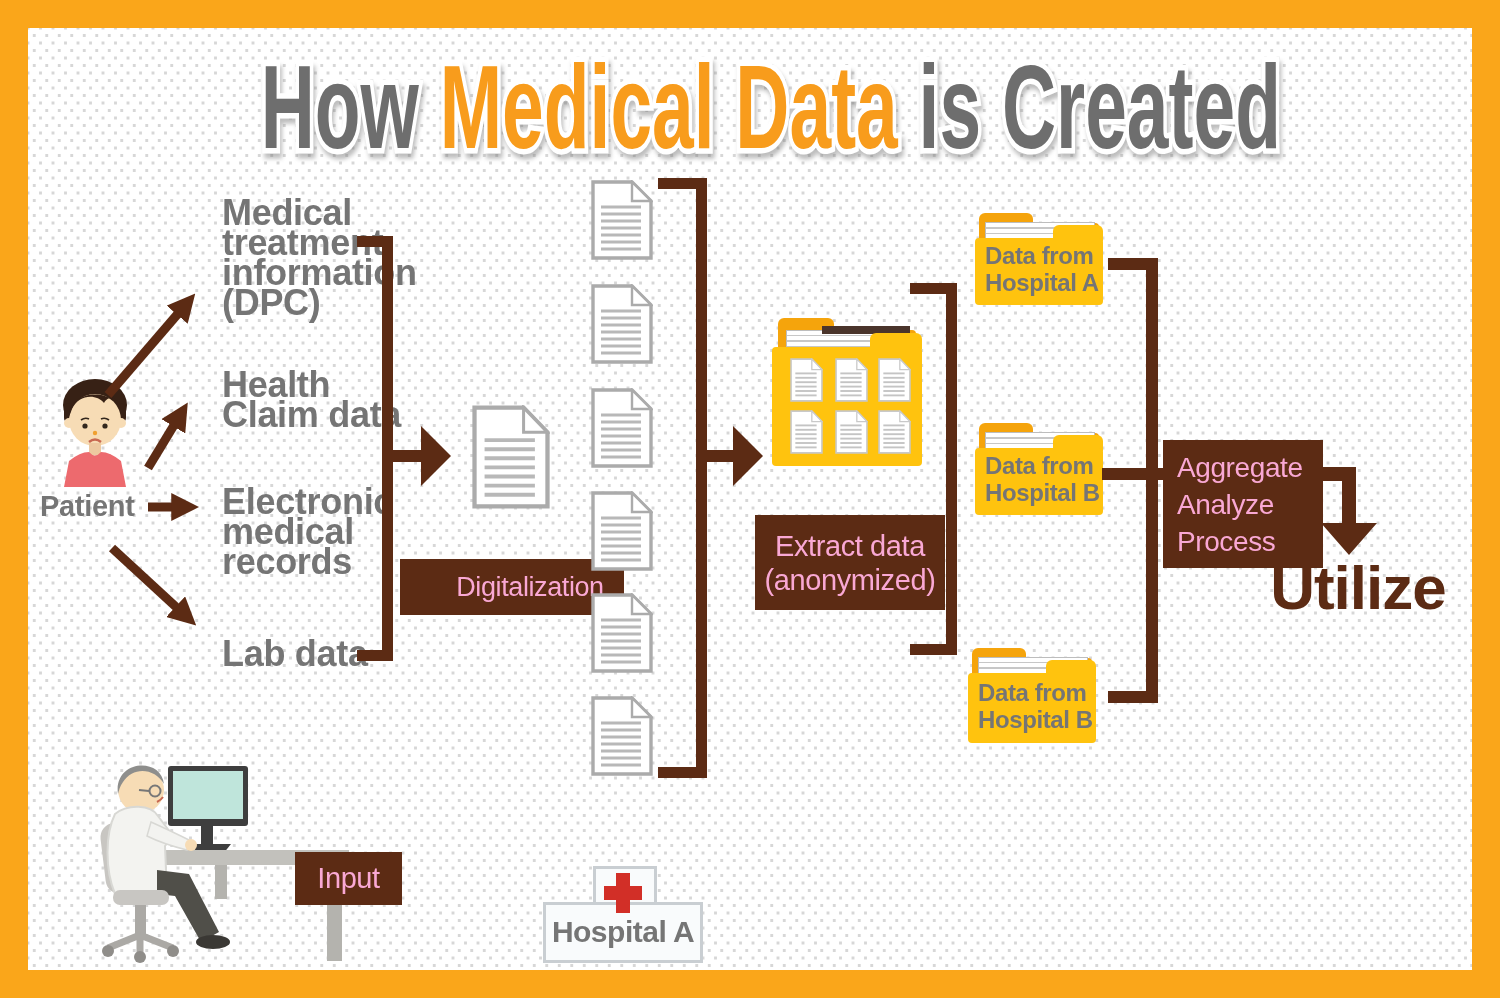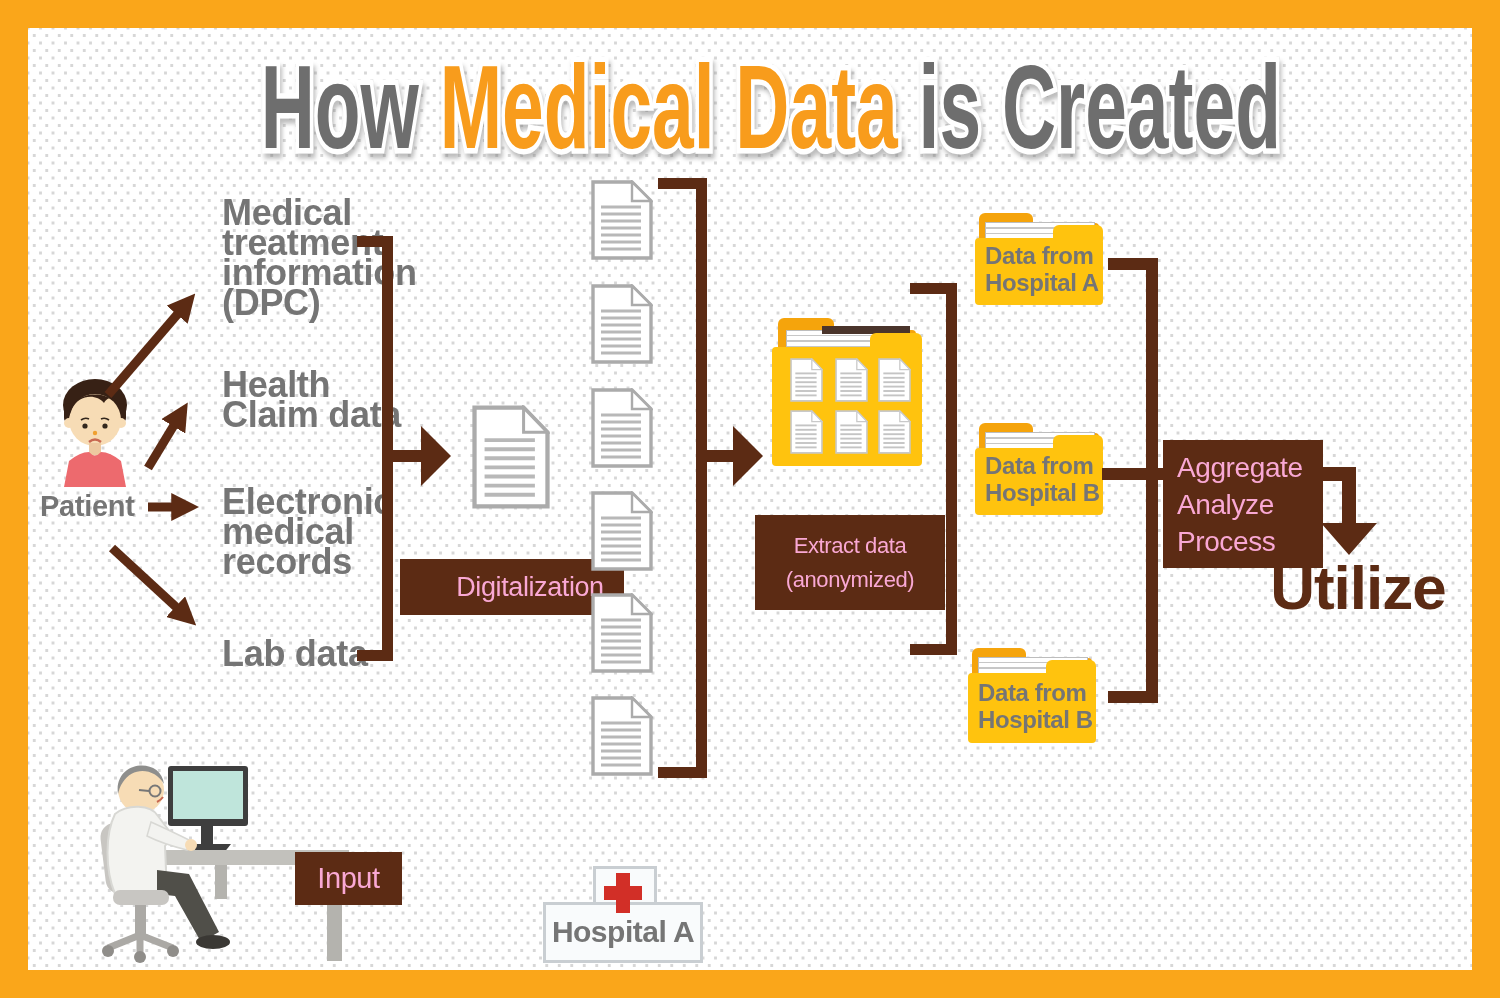--- a/index.html
+++ b/index.html
@@ -282,21 +282,21 @@
           <line x1="10" y1="28" x2="50" y2="28"></line>
           <line x1="10" y1="36" x2="50" y2="36"></line>
           <line x1="10" y1="44" x2="50" y2="44"></line>
           <line x1="10" y1="52" x2="50" y2="52"></line>
           <line x1="10" y1="60" x2="50" y2="60"></line>
           <line x1="10" y1="68" x2="50" y2="68"></line>
         </g>
       </svg>
   </div>
 
-  <div class="brown-box pre" style="left:755px;top:483px;width:190px;height:95px;font-size:22px;line-height:34px;">Extract data
+  <div class="brown-box pre" style="left:755px;top:483px;width:190px;height:95px;font-size:29px;line-height:34px;">Extract data
 (anonymized)</div>
 
   <div class="bracket" style="left:910px;top:283px;width:36px;height:350px;border-width:11px;"></div>
 
   <div class="folder" style="left:975px;top:213px;width:128px;height:92px;">
     <div class="tab-back" style="left:4px;top:0;width:54px;height:16px;"></div>
     <div class="back" style="left:4px;top:10px;width:120px;height:78px;"></div>
     <div class="papers" style="left:10px;top:9px;width:108px;height:20px;"></div>
     <div class="front-tab" style="left:78px;top:12px;width:50px;height:16px;"></div>
     <div class="front" style="left:0;top:25px;width:128px;height:67px;"></div>

